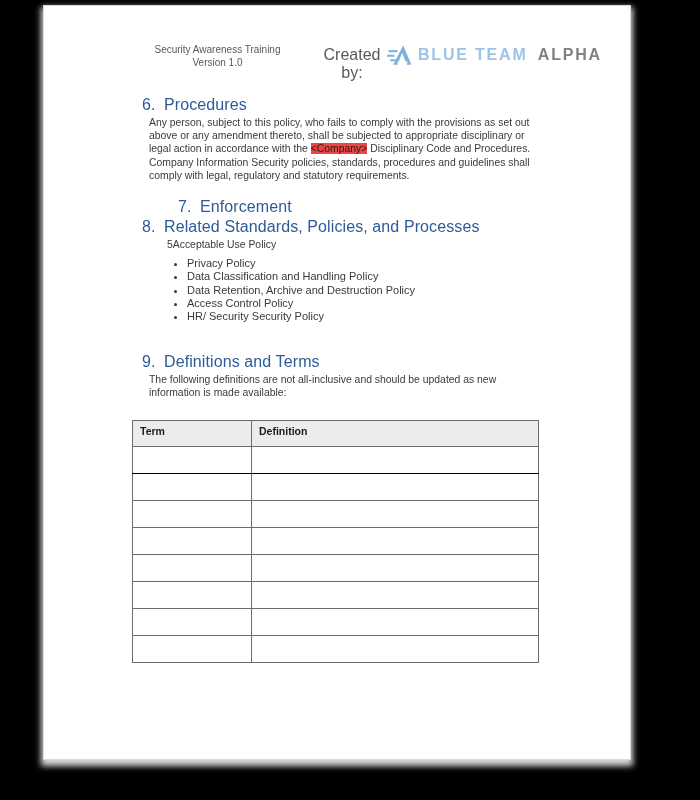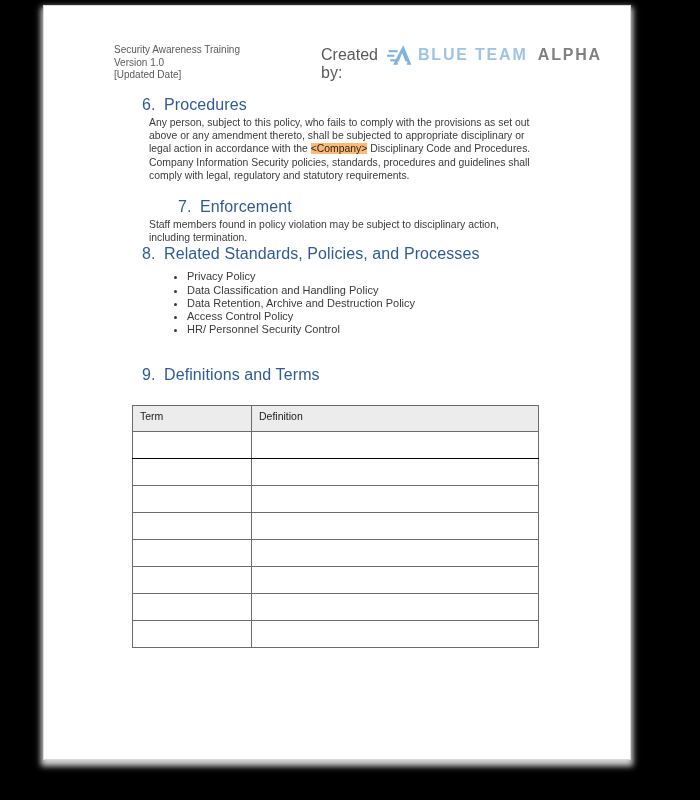--- a/index.html
+++ b/index.html
@@ -13,20 +13,21 @@
   .page {
     position:absolute; left:44px; top:6px;
     width:586px; height:753px;
     background:#fff;
     box-shadow:0 0 0 1px #d9d9d9, 0 4px 6px 3px rgba(225,225,225,0.95);
   }
   
   .doc-header {
     display:flex; align-items:flex-start;
     margin:38px 0 0 70px;
+    text-align:center;
   }
   .doc-meta {
     width:207px;
     font-size:10px; line-height:12.5px; color:#595959;
   }
   .created-by {
     font-size:16px; color:#595959; margin-top:2px; width:62px;
   }
   .logo { display:flex; align-items:center; margin-left:4px; margin-top:-2px; }
   .logo svg { width:26px; height:26px; margin-right:5px; }
@@ -42,59 +43,58 @@
   h2 .num { display:inline-block; min-width:22px; }
   .sec-6 { margin-top:13px; }
   .sec-7 { margin-top:15px;margin-left:36px; }
   .sec-8 { margin-top:0; }
   .sec-9 { margin-top:29px; }
   .body-text {
     font-size:10.4px; line-height:13.2px;
     margin:1px 0 0 7px; width:392px;
     color:#3a3a3a;
   }
-  .hl { background:#fdba74; color:#1f1f1f; }
+  .hl { background:#ef4444; color:#1f1f1f; }
   .intro-line {
     font-size:10.4px; line-height:13.2px; margin:1px 0 0 25px; color:#3a3a3a;
   }
   ul.policy-list { margin:6px 0 0 0; padding-left:45px; }
   ul.policy-list li {
     font-size:11px; line-height:13.2px; color:#3a3a3a;
   }
   
   table.def-table {
     border-collapse:collapse;
     margin:20px 0 0 -10px;
     width:406px;
     table-layout:fixed;
   }
   .def-table th, .def-table td {
     border:1px solid #6b6b6b;
     font-size:10.5px; text-align:left; vertical-align:top;
     padding:4px 0 0 7px;
   }
   .def-table th {
-    background:#ececec; color:#1a1a1a; font-weight:normal;
+    background:#ececec; color:#1a1a1a; font-weight:bold;
     height:26px;
   }
   .def-table td { height:27px; }
   .def-table col.c1 { width:119px; }
   .def-table col.c2 { width:287px; }
   .def-table tr.first-row td { border-bottom:1px solid #000; }
 </style>
 </head>
 <body>
 
 <div class="page">
 
   <div class="doc-header">
     <div class="doc-meta">
       <div>Security Awareness Training</div>
       <div>Version 1.0</div>
-      <div>[Updated Date]</div>
     </div>
     <div class="created-by">Created by:</div>
     <div class="logo">
       <svg viewBox="0 0 32 30">
         <g fill="#7fb2df">
           <path d="M20 3 L30 27 L24.5 27 L18.5 12.5 L13 27 L7.5 27 Z"></path>
           <rect x="2" y="9" width="11" height="2.6"></rect>
           <rect x="0" y="14.6" width="9" height="2.6"></rect>
           <rect x="4" y="20.2" width="7.5" height="2.6"></rect>
           <rect x="13" y="23" width="12" height="2.6" fill="#ffffff"></rect>
@@ -110,36 +110,37 @@
   <div class="content">
 
     <h2 class="sec-6">
       <span class="num">6.</span><span>Procedures</span>
     </h2>
     <p class="body-text"><span>Any person, subject to this policy, who fails to comply with the provisions as set out above or any amendment thereto, shall be subjected to appropriate disciplinary or legal action in accordance with the </span><span class="hl">&lt;Company&gt;</span><span> Disciplinary Code and Procedures. Company Information Security policies, standards, procedures and guidelines shall comply with legal, regulatory and statutory requirements.</span></p>
 
     <h2 class="sec-7">
       <span class="num">7.</span><span>Enforcement</span>
     </h2>
-    <p class="body-text">Staff members found in policy violation may be subject to disciplinary action, including termination.</p>
 
     <h2 class="sec-8">
       <span class="num">8.</span><span>Related Standards, Policies, and Processes</span>
     </h2>
+    <div class="intro-line">5Acceptable Use Policy</div>
     <ul class="policy-list">
       <li>Privacy Policy</li>
       <li>Data Classification and Handling Policy</li>
       <li>Data Retention, Archive and Destruction Policy</li>
       <li>Access Control Policy</li>
-      <li>HR/ Personnel Security Control</li>
+      <li>HR/ Security Security Policy</li>
     </ul>
 
     <h2 class="sec-9">
       <span class="num">9.</span><span>Definitions and Terms</span>
     </h2>
+    <p class="body-text">The following definitions are not all-inclusive and should be updated as new information is made available:</p>
 
     <table class="def-table">
       <colgroup>
           <col class="c1">
           <col class="c2">
         </colgroup>
       <thead>
         <tr>
           <th>Term</th>
           <th>Definition</th>

